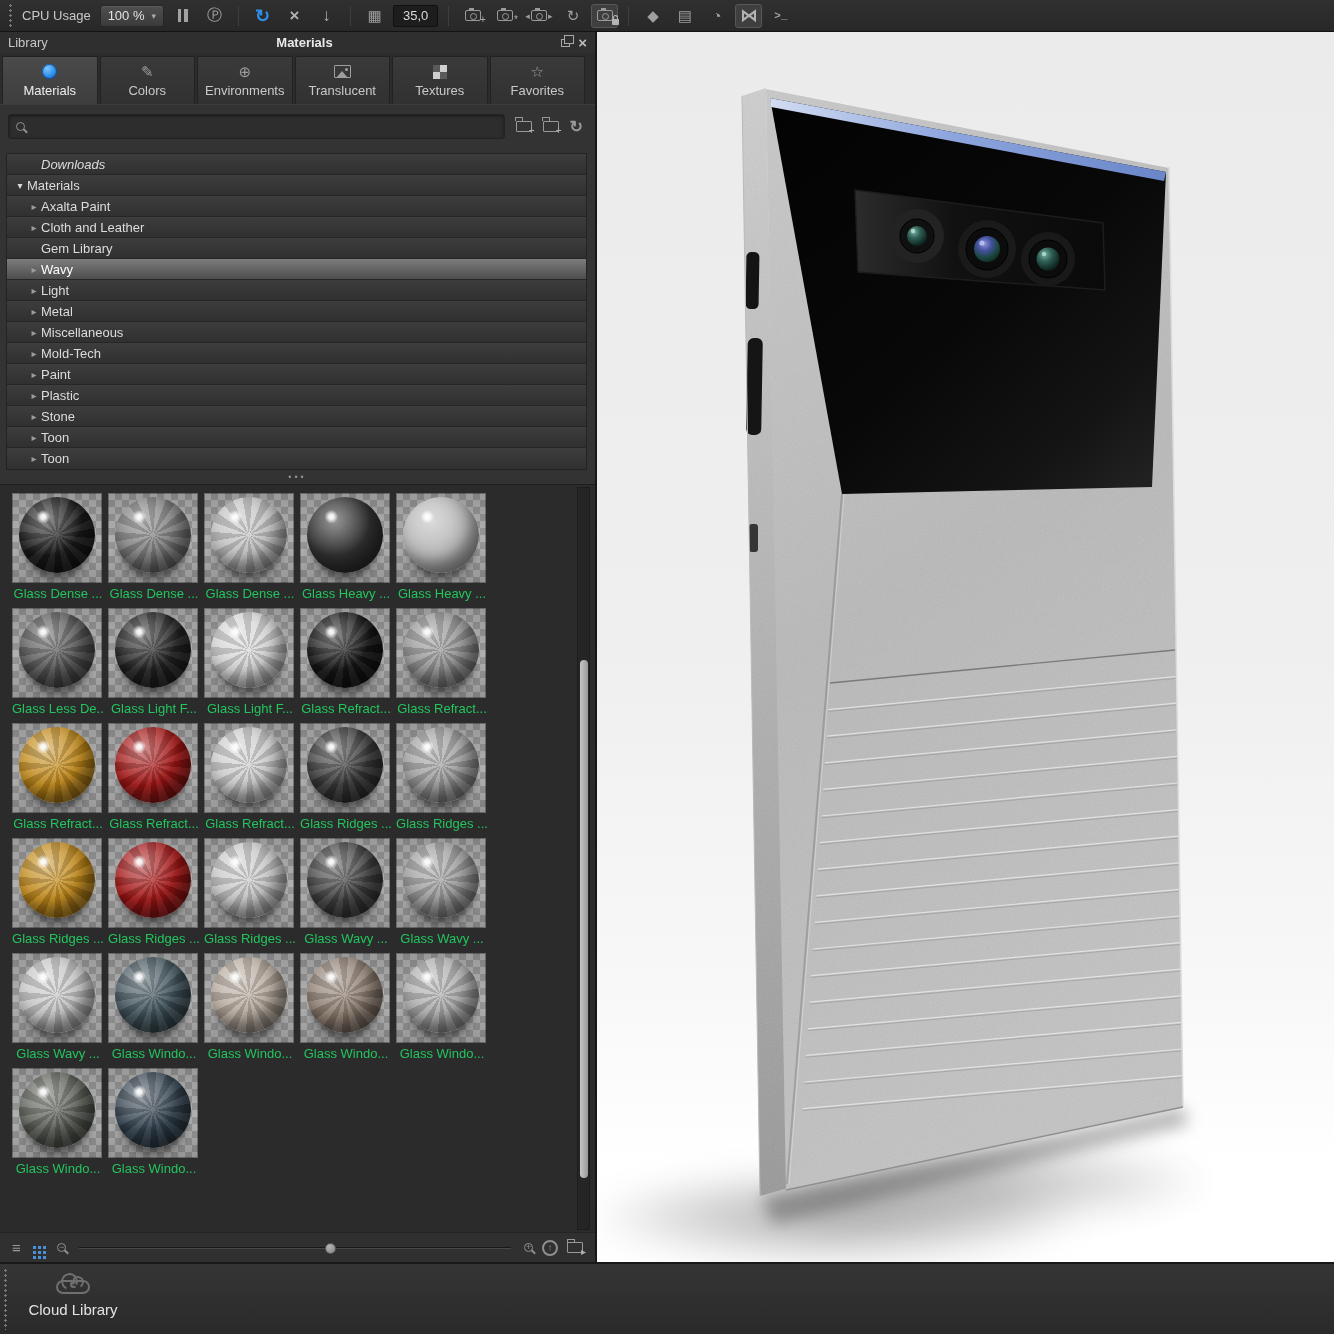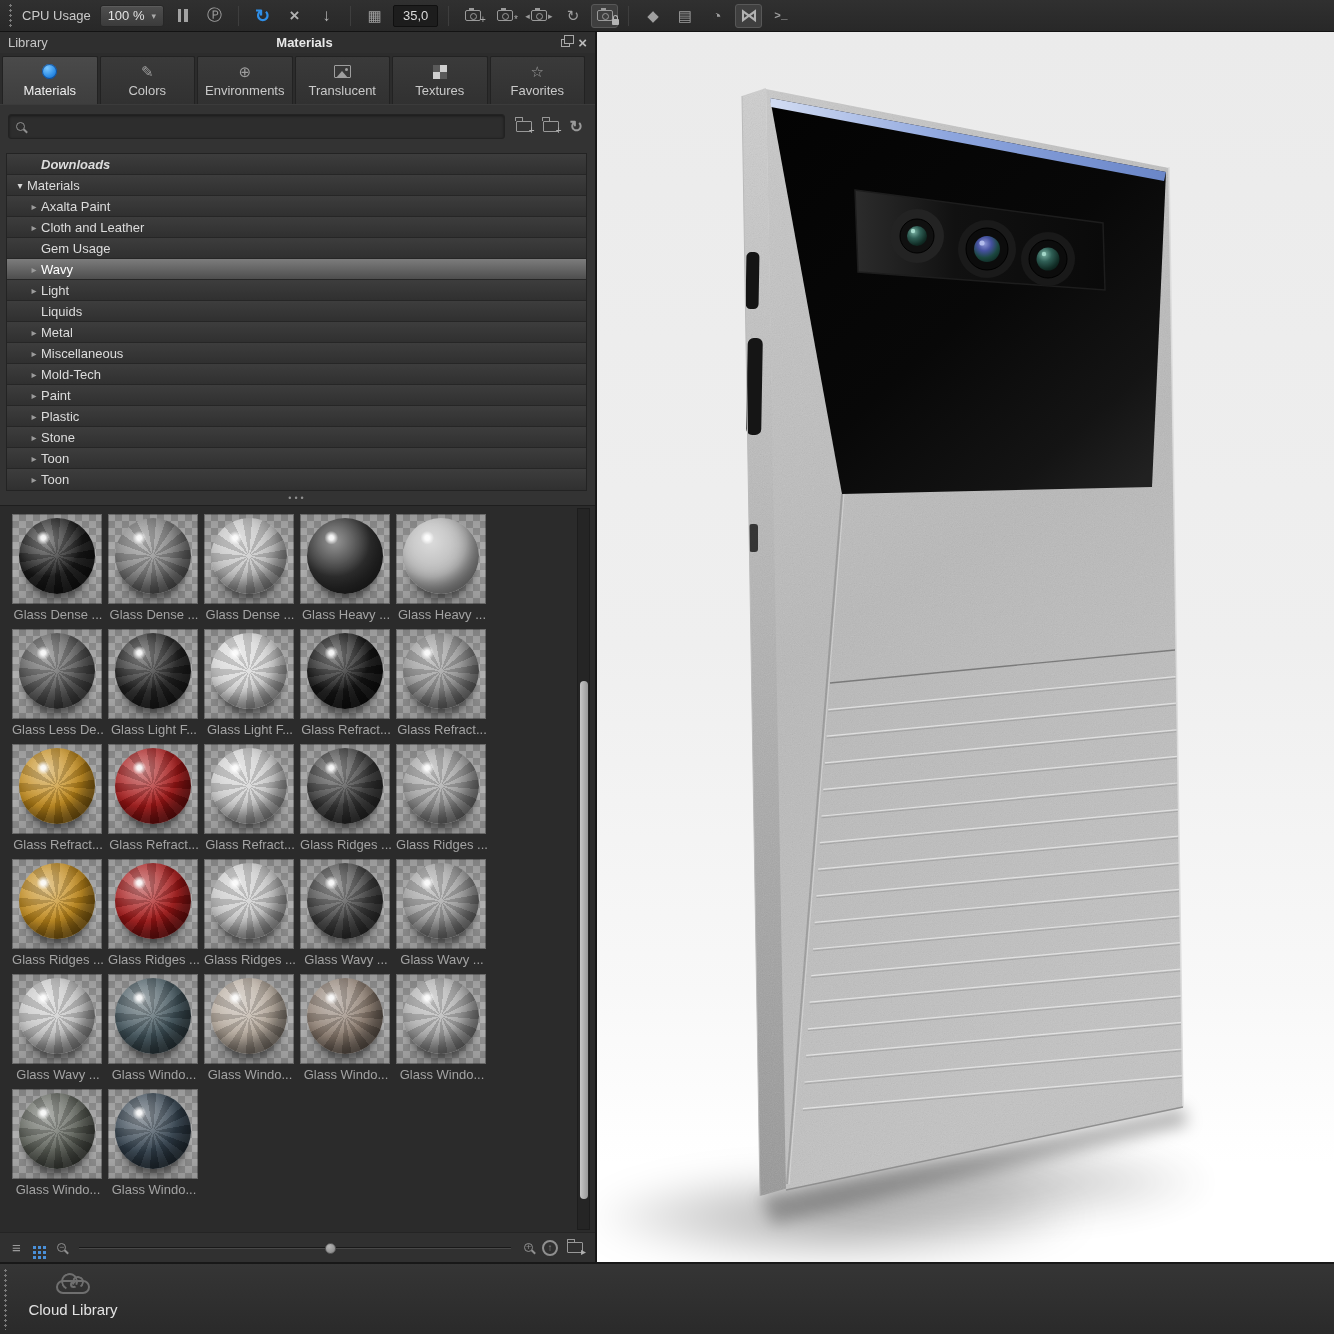--- a/index.html
+++ b/index.html
@@ -95,21 +95,21 @@
   .cell{position:absolute;width:92px;}
   .thumb{width:90px;height:90px;position:relative;background-color:#aeaeae;
     background-image:linear-gradient(45deg,#929292 25%,transparent 25%,transparent 75%,#929292 75%),
       linear-gradient(45deg,#929292 25%,transparent 25%,transparent 75%,#929292 75%);
     background-size:14px 14px;background-position:0 0,7px 7px;overflow:hidden;
     box-shadow:inset 0 0 0 1px rgba(0,0,0,.3);}
   .thumb::after{content:'';position:absolute;inset:0;
     background:linear-gradient(rgba(0,0,0,.12),rgba(255,255,255,.05) 55%,rgba(0,0,0,.14));}
   .ball{position:absolute;left:7px;top:4px;width:76px;height:76px;border-radius:50%;z-index:2;
     box-shadow:0 12px 10px -6px rgba(0,0,0,.5), inset -9px -11px 16px rgba(0,0,0,.38);}
-  .cell-label{width:92px;margin-top:3px;font-size:13px;color:#a3a3a3;text-align:center;
+  .cell-label{width:92px;margin-top:3px;font-size:13px;color:#22c55e;text-align:center;
     white-space:nowrap;overflow:hidden;}
   .scrollbar{position:absolute;right:5px;top:2px;bottom:2px;width:13px;background:#252525;border:1px solid #1d1d1d;}
   .scroll-thumb{position:absolute;left:1.5px;width:8px;top:172px;height:518px;
     background:linear-gradient(90deg,#c6c6c6,#989898);border-radius:4px;}
   
   .panel-footer{height:30px;display:flex;align-items:center;gap:9px;padding:0 12px;
     background:#303030;border-top:1px solid #242424;}
   .listicon{font-size:15px;color:#9a9a9a;font-weight:bold;}
   .gridicon{width:3.5px;height:3.5px;background:#4a90d9;margin:0 12px 0 3px;
     box-shadow:5px 0 #4a90d9,10px 0 #4a90d9,0 5px #4a90d9,5px 5px #4a90d9,10px 5px #4a90d9,
@@ -267,21 +267,21 @@
       <span class="folder">
           <span class="fmod">+</span>
         </span>
       <span class="folder">
           <span class="fmod">+</span>
         </span>
       <span class="glyphbtn">↻</span>
     </div>
 
     <div class="tree" id="tree">
-  <div class="trow italic" style="padding-left: 20px; font-weight: bold;">
+  <div class="trow italic" style="padding-left: 20px;">
     <span class="arr"></span>
     <span class="tlbl">Downloads</span>
   </div>
 
   <div class="trow" style="padding-left: 6px;">
     <span class="arr" style="color: rgb(216, 216, 216);">▾</span>
     <span class="tlbl">Materials</span>
   </div>
 
   <div class="trow" style="padding-left: 20px;">
@@ -289,37 +289,33 @@
     <span class="tlbl">Axalta Paint</span>
   </div>
 
   <div class="trow" style="padding-left: 20px;">
     <span class="arr">▸</span>
     <span class="tlbl">Cloth and Leather</span>
   </div>
 
   <div class="trow" style="padding-left: 20px;">
     <span class="arr"></span>
-    <span class="tlbl">Gem Usage</span>
+    <span class="tlbl">Gem Library</span>
   </div>
 
   <div class="trow selected" style="padding-left: 20px;">
     <span class="arr">▸</span>
     <span class="tlbl">Wavy</span>
   </div>
 
   <div class="trow" style="padding-left: 20px;">
     <span class="arr">▸</span>
     <span class="tlbl">Light</span>
   </div>
 
-  <div class="trow" style="padding-left: 20px;">
-    <span class="arr"></span>
-    <span class="tlbl">Liquids</span>
-  </div>
 
   <div class="trow" style="padding-left: 20px;">
     <span class="arr">▸</span>
     <span class="tlbl">Metal</span>
   </div>
 
   <div class="trow" style="padding-left: 20px;">
     <span class="arr">▸</span>
     <span class="tlbl">Miscellaneous</span>
   </div>

